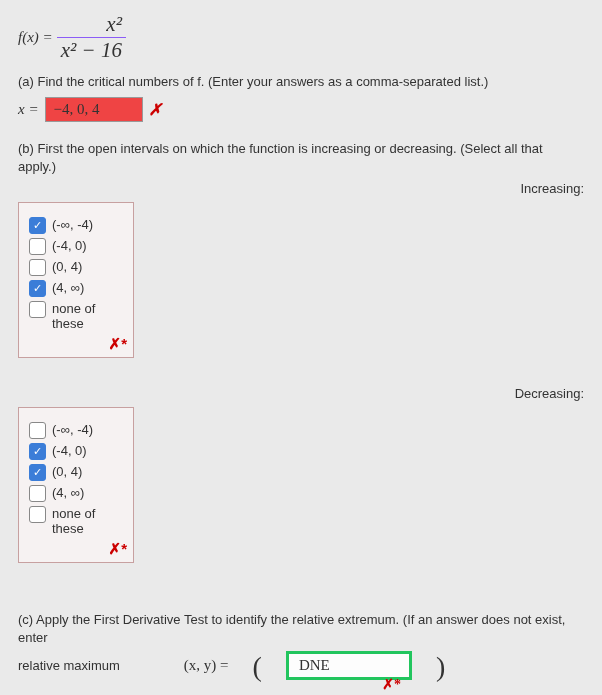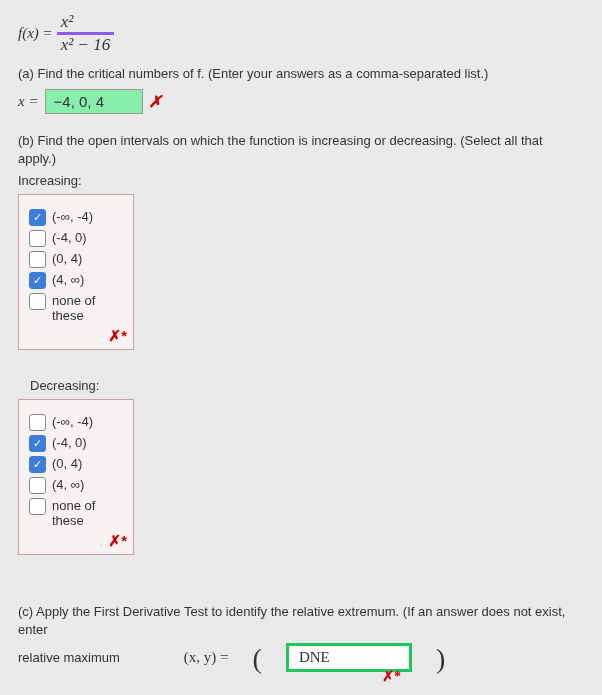--- a/index.html
+++ b/index.html
@@ -8,40 +8,40 @@
     color: #333;
     background: #eaeaea;
     margin: 0;
     padding: 12px 18px;
     width: 602px;
     box-sizing: border-box;
   }
   .frac {
     display: inline-block;
     vertical-align: middle;
-    text-align: left;
+    text-align: right;
     font-family: 'Times New Roman', serif;
-    font-size: 17px;
+    font-size: 21px;
   }
   .frac .num { display:block; padding: 0 4px; }
-  .frac .den { display:block; border-top: 3px solid #8b5cf6; padding: 0 4px; }
+  .frac .den { display:block; border-top: 1px solid #8b5cf6; padding: 0 4px; }
   .fn-line { font-family: 'Times New Roman', serif; font-style: italic; font-size: 15px; display:flex; align-items:center; gap:4px; margin-bottom: 10px;}
   .question { margin: 0 0; line-height: 1.4; }
   .answer-row { display:flex; align-items:center; gap:6px; margin: 6px 0 18px 0; font-family:'Times New Roman', serif; font-style:italic; font-size:15px;}
   .ans-box {
     border: 1px solid #999;
-    background: #86efac;
+    background: #ef4444;
     padding: 3px 8px;
     min-width: 80px;
-    font-family: Liberation Sans, sans-serif;
+    font-family: Liberation Serif, serif;
     font-style: normal;
     font-size: 15px;
   }
   .mark { color:#c00; font-weight:bold; font-size:16px; }
-  .subhead { margin: 4px 0 6px 0; }
+  .subhead { margin: 4px 0 6px 0; text-align: right; }
   .check-group {
     border: 1px solid #c7a0a0;
     background: #f6f2f2;
     padding: 10px 14px 22px 10px;
     display: inline-block;
     min-width: 90px;
     position: relative;
     margin-bottom: 18px;
   }
   .check-row { display:flex; align-items:flex-start; gap:6px; margin: 4px 0; }
@@ -78,21 +78,21 @@
 
 
 <div class="question">(a) Find the critical numbers of f. (Enter your answers as a comma-separated list.)</div>
 <div class="answer-row">
   <span>x =</span>
   <span class="ans-box">−4, 0, 4</span>
   <span class="mark">✗</span>
 </div>
 
 
-<div class="question">(b) Find the open intervals on which the function is increasing or decreasing. (Select all that apply.)</div>
+<div class="question">(b) First the open intervals on which the function is increasing or decreasing. (Select all that apply.)</div>
 
 <div class="subhead">Increasing:</div>
 <div class="check-group">
   <div class="check-row">
     <span class="cb checked">✓</span>
     <span>(-∞, -4)</span>
   </div>
   <div class="check-row">
     <span class="cb"></span>
     <span>(-4, 0)</span>

